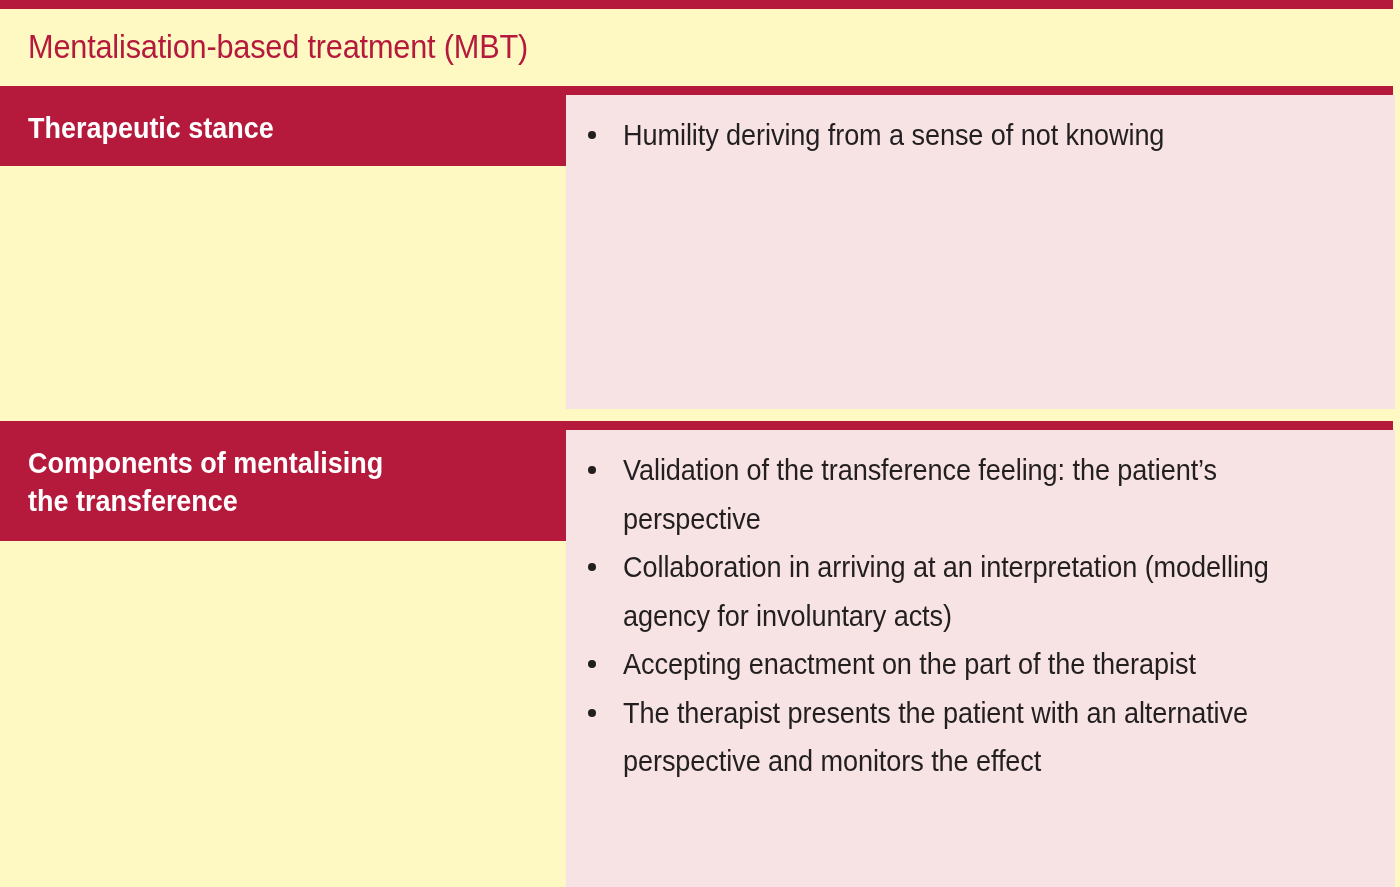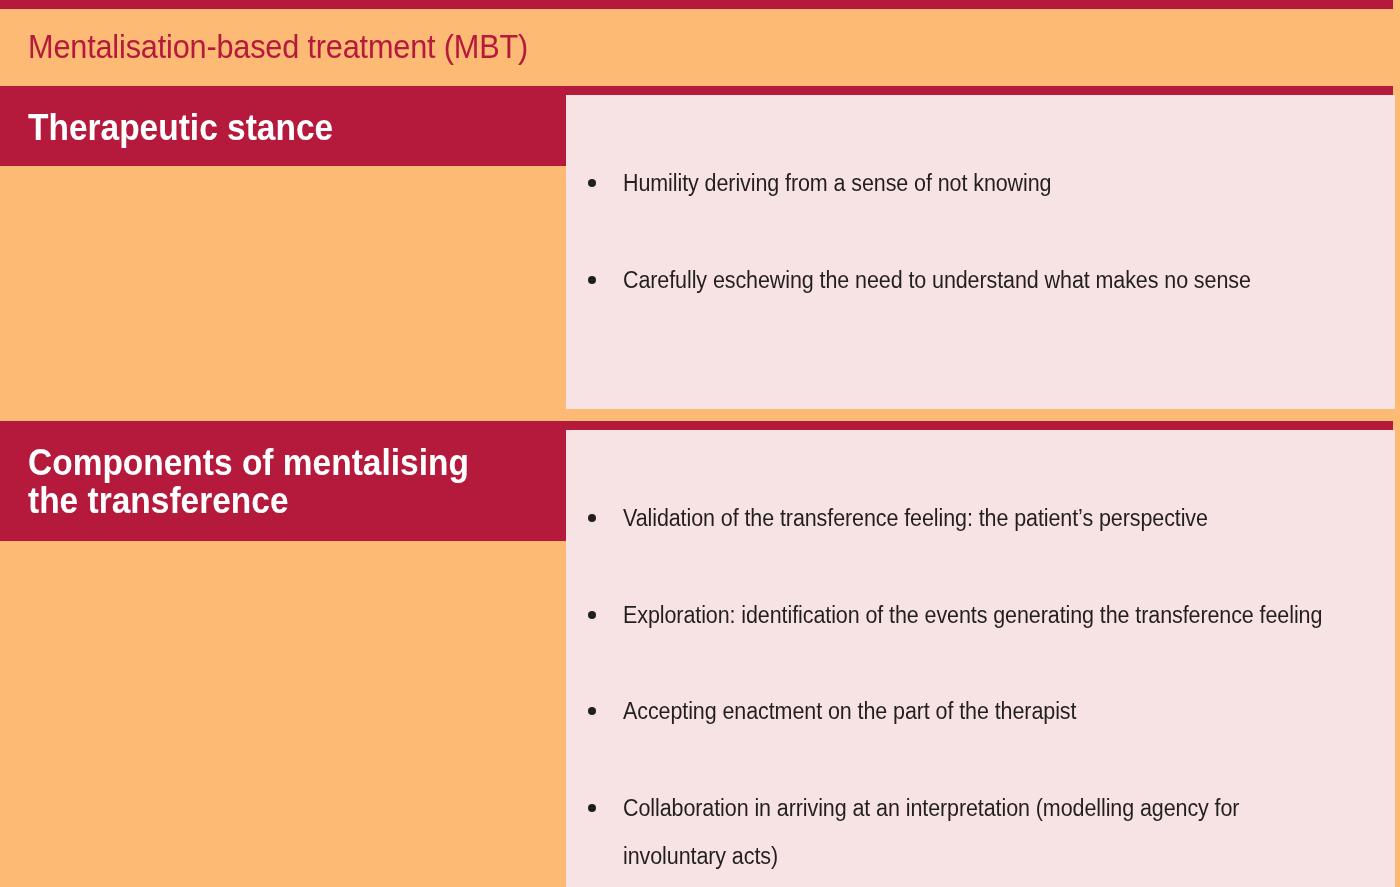--- a/index.html
+++ b/index.html
@@ -10,21 +10,21 @@
   }
   body {
     font-family: "Liberation Sans", "DejaVu Sans", sans-serif;
     -webkit-font-smoothing: antialiased;
   }
 
   #page {
     position: relative;
     width: 1400px;
     height: 887px;
-    background: #fdba74;
+    background: #fef9c3;
     overflow: hidden;
   }
 
   
   .top-rule {
     position: absolute;
     left: 0;
     top: 0;
     width: 1393px;
     height: 9px;
@@ -58,21 +58,21 @@
   #rule-2 { top: 421px; }
 
   
   .row-header {
     position: absolute;
     left: 0;
     width: 614px;
     background: #b5193c;
     color: #ffffff;
     font-weight: 700;
-    font-size: 36px;
+    font-size: 29px;
     line-height: 38px;
     box-sizing: border-box;
     padding: 14px 30px 14px 28px;
   }
   .row-header span {
     display: block;
     transform: scaleX(0.93);
     transform-origin: left top;
   }
   #header-1 { top: 95px; height: 71px; }
@@ -91,26 +91,25 @@
   #body-2 { top: 430px; height: 520px; }
 
   .bullet-list {
     list-style: none;
     margin: 0;
     padding: 0;
   }
   .bullet-item {
     position: relative;
     padding-left: 35px;
-    font-size: 23px;
+    font-size: 29px;
     line-height: 48.5px;
     color: #231f20;
     font-weight: 400;
     letter-spacing: -0.1px;
-    margin-top: 48px;
   }
   .bullet-item .bullet-text {
     display: block;
     transform: scaleX(0.935);
     transform-origin: left top;
   }
   .bullet-item .bullet-dot {
     position: absolute;
     left: 0px;
     top: 20px;
@@ -134,48 +133,44 @@
   <div class="row-header" id="header-1">
     <span>Therapeutic stance</span>
   </div>
 
   <div class="row-body" id="body-1">
     <ul class="bullet-list">
       <li class="bullet-item">
         <span class="bullet-dot"></span>
         <span class="bullet-text">Humility deriving from a sense of not knowing</span>
       </li>
-      <li class="bullet-item">
-        <span class="bullet-dot"></span>
-        <span class="bullet-text">Carefully eschewing the need to understand what makes no sense</span>
-      </li>
     </ul>
   </div>
 
   <div class="section-rule" id="rule-2"></div>
 
   <div class="row-header" id="header-2">
     <span>Components of mentalising</span>
     <span>the transference</span>
   </div>
 
   <div class="row-body" id="body-2">
     <ul class="bullet-list">
       <li class="bullet-item">
         <span class="bullet-dot"></span>
         <span class="bullet-text">Validation of the transference feeling: the patient’s perspective</span>
       </li>
       <li class="bullet-item">
         <span class="bullet-dot"></span>
-        <span class="bullet-text">Exploration: identification of the events generating the transference feeling</span>
+        <span class="bullet-text">Collaboration in arriving at an interpretation (modelling agency for involuntary acts)</span>
       </li>
       <li class="bullet-item">
         <span class="bullet-dot"></span>
         <span class="bullet-text">Accepting enactment on the part of the therapist</span>
       </li>
       <li class="bullet-item">
         <span class="bullet-dot"></span>
-        <span class="bullet-text">Collaboration in arriving at an interpretation (modelling agency for involuntary acts)</span>
+        <span class="bullet-text">The therapist presents the patient with an alternative perspective and monitors the effect</span>
       </li>
     </ul>
   </div>
 
 </div>
 
 </body></html>

